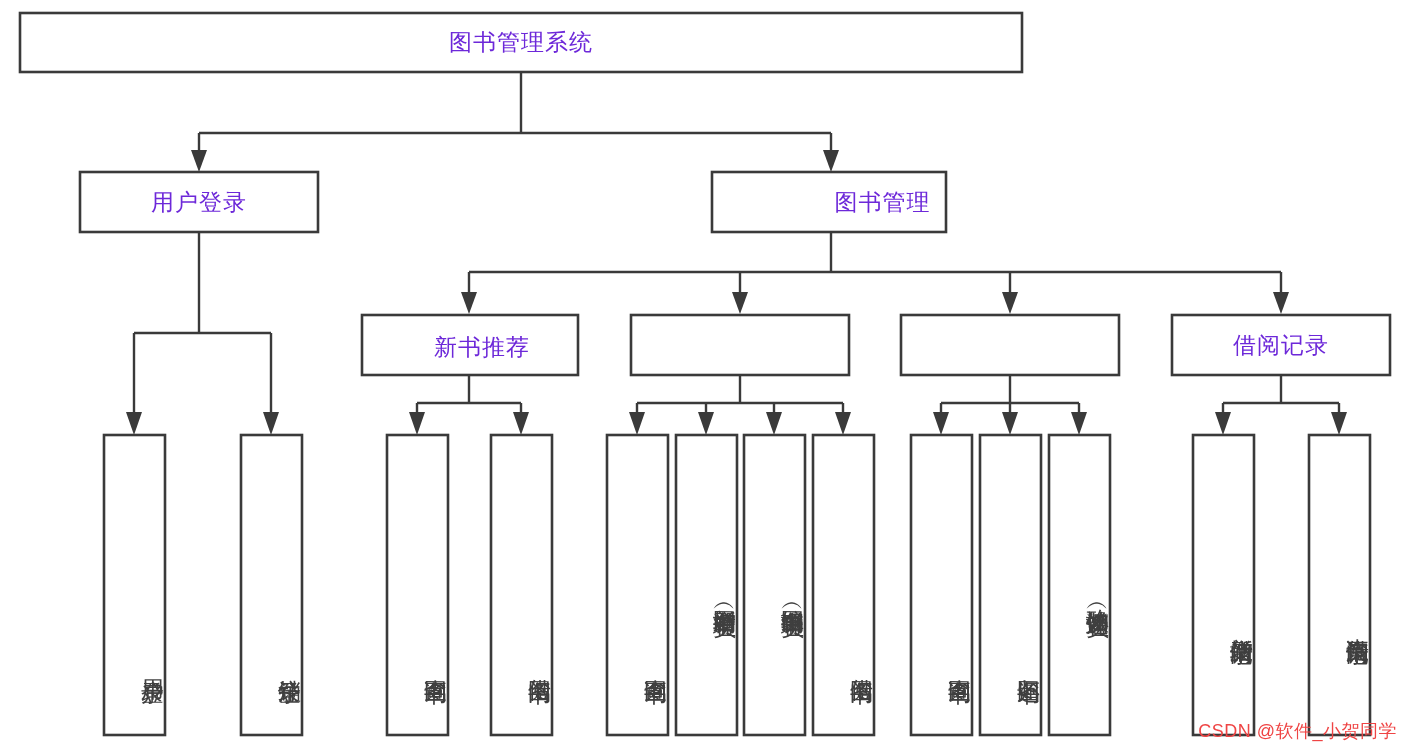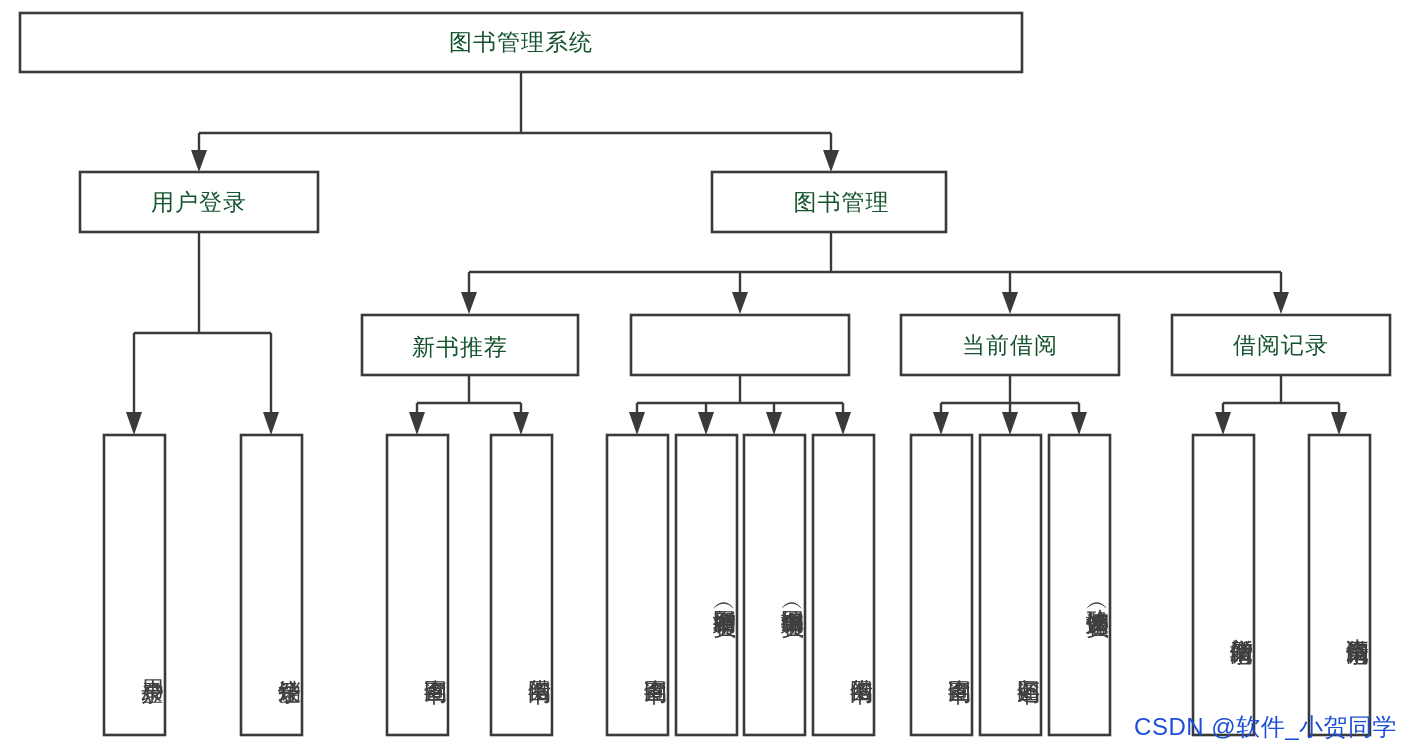--- a/index.html
+++ b/index.html
@@ -55,32 +55,32 @@
     white-space: nowrap;
     pointer-events: none;
   }
   .hlabel-wrap {
     position: absolute;
     display: flex;
     align-items: center;
     justify-content: center;
     font-family: "Liberation Sans", "DejaVu Sans", sans-serif;
     font-size: 23px;
-    color: #14532d;
+    color: #6d28d9;
     letter-spacing: 1px;
     white-space: nowrap;
     pointer-events: none;
   }
   #watermark {
     position: absolute;
     right: 8px;
     bottom: 4px;
     font-family: "Liberation Sans", "DejaVu Sans", sans-serif;
-    font-size: 24px;
-    color: #1d4ed8;
+    font-size: 18px;
+    color: #ef4444;
     letter-spacing: 0.5px;
     white-space: nowrap;
     pointer-events: none;
   }
 </style>
 </head>
 <body>
 
 <div id="diagram-root">
 
@@ -179,24 +179,23 @@
       <rect class="node-rect" x="1049" y="435" width="61" height="300"></rect>
 
       <rect class="node-rect" x="1193" y="435" width="61" height="300"></rect>
       <rect class="node-rect" x="1309" y="435" width="61" height="300"></rect>
     </g>
   </svg>
 
   <div class="hlabel-wrap" style="left:20px; top:13px; width:1002px; height:59px;">图书管理系统</div>
 
   <div class="hlabel-wrap" style="left:80px; top:172px; width:238px; height:60px;">用户登录</div>
-  <div class="hlabel-wrap" style="left:712px; top:172px; width:259px; height:60px;font-family:Liberation Serif, serif;">图书管理</div>
-
-  <div class="hlabel-wrap" style="left:352px; top:315px; width:216px; height:64px;">新书推荐</div>
-  <div class="hlabel-wrap" style="left:901px; top:315px; width:218px; height:60px;">当前借阅</div>
+  <div class="hlabel-wrap" style="left:753px; top:172px; width:259px; height:60px;font-family:Liberation Serif, serif;">图书管理</div>
+
+  <div class="hlabel-wrap" style="left:362px; top:315px; width:216px; height:64px;padding-left:12px;">新书推荐</div>
   <div class="hlabel-wrap" style="left:1172px; top:315px; width:218px; height:60px;border-radius:14px;">借阅记录</div>
 
   <div class="vlabel-wrap" style="left:104px; top:435px; width:61px; height:300px; padding-top:78px;">用户登录</div>
   <div class="vlabel-wrap" style="left:241px; top:435px; width:61px; height:300px; padding-top:78px;">注销登录</div>
 
   <div class="vlabel-wrap" style="left:387px; top:435px; width:61px; height:300px; padding-top:78px;">查询图书</div>
   <div class="vlabel-wrap" style="left:491px; top:435px; width:61px; height:300px; padding-top:78px;">借阅图书</div>
 
   <div class="vlabel-wrap" style="left:607px; top:435px; width:61px; height:300px; padding-top:78px;">查询图书</div>
   <div class="vlabel-wrap" style="left:676px; top:435px; width:61px; height:300px; padding-top:10px;">新增图书（管理员）</div>

